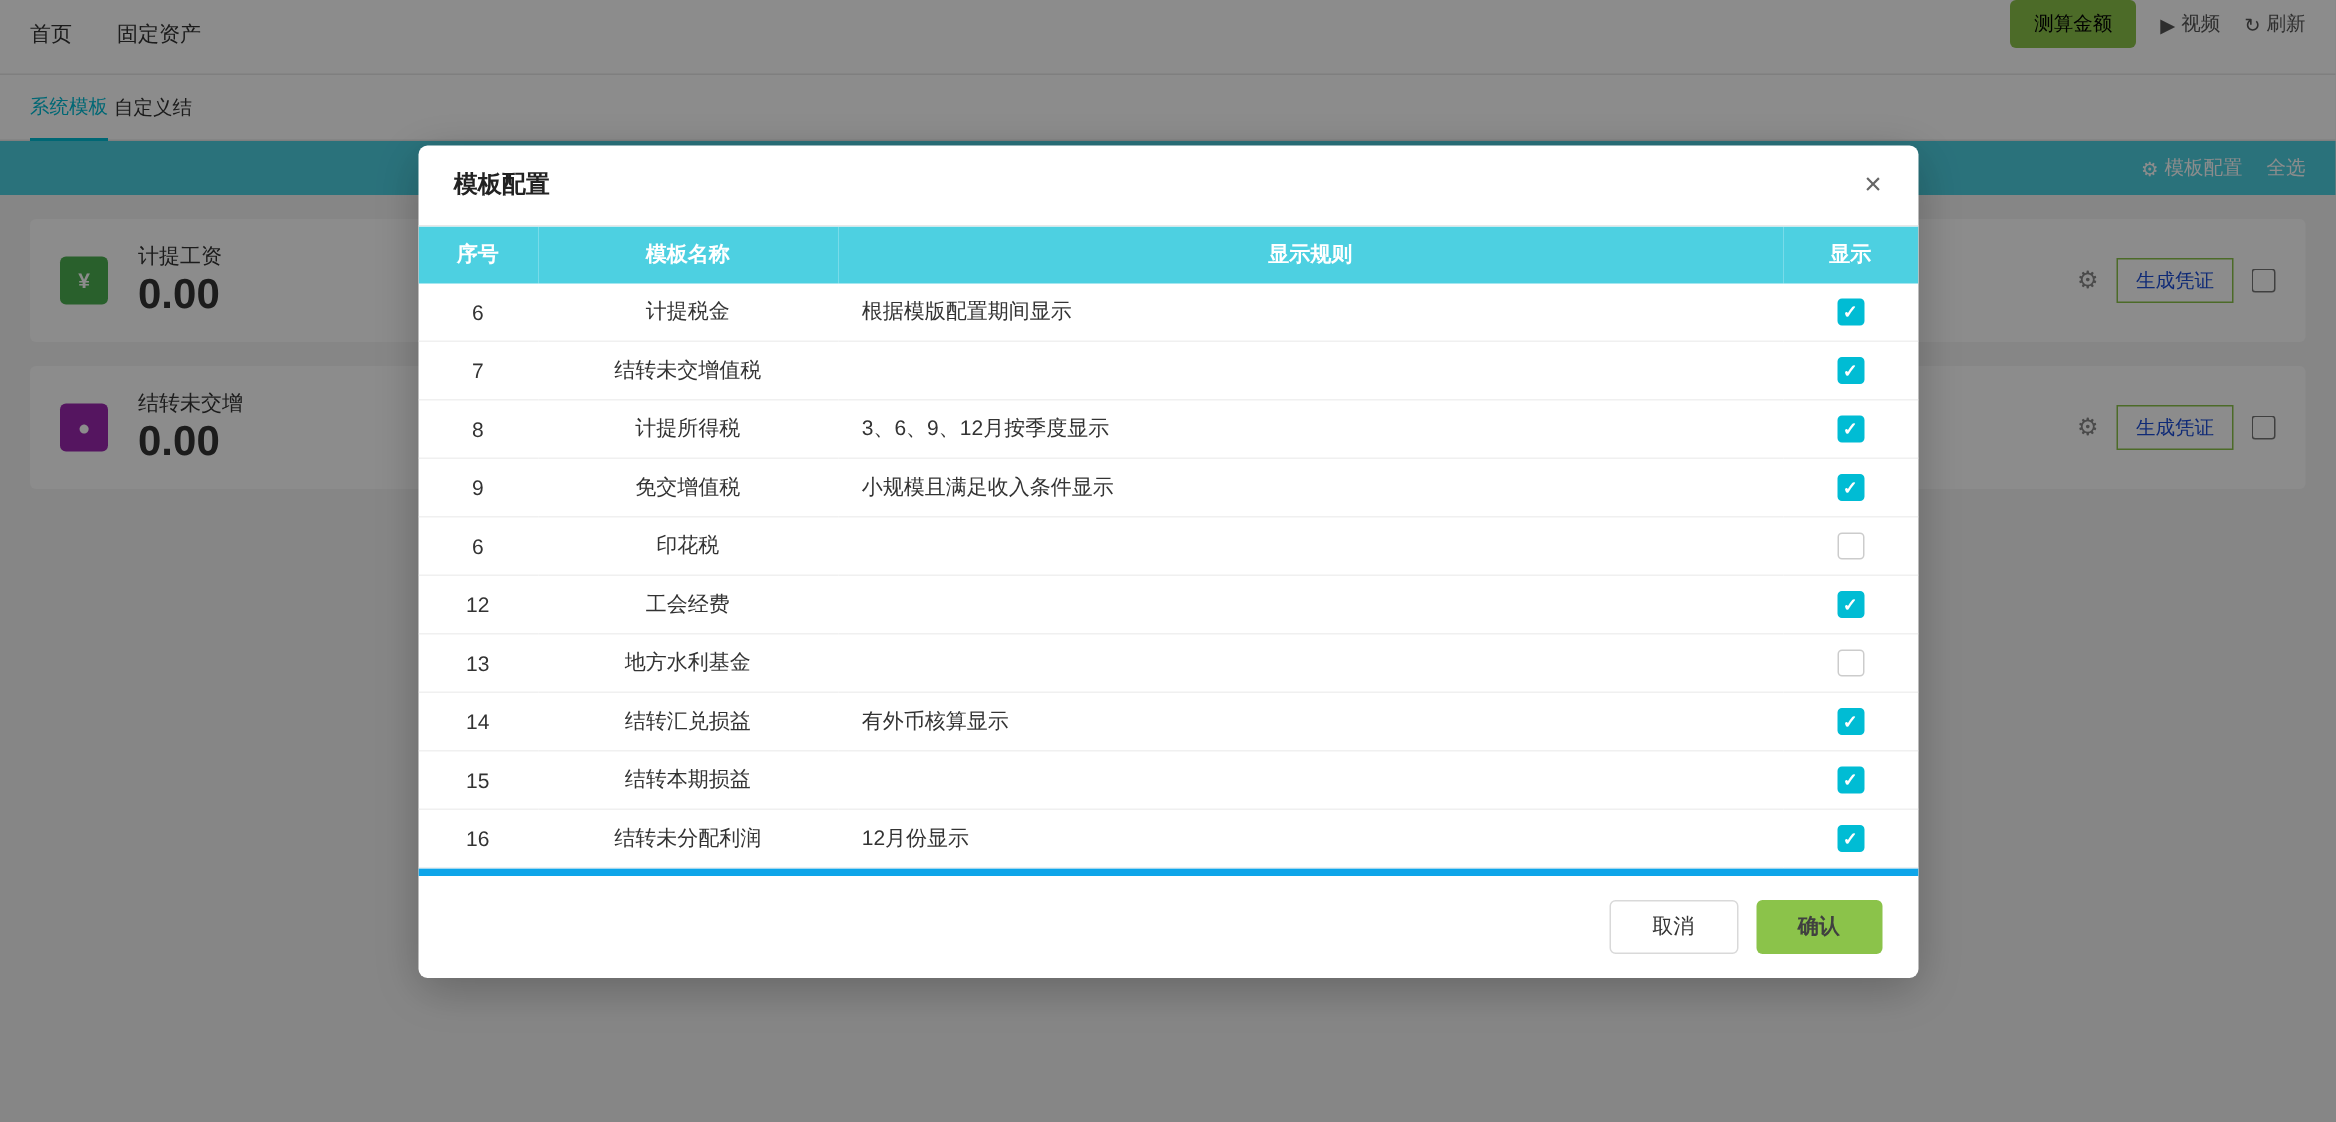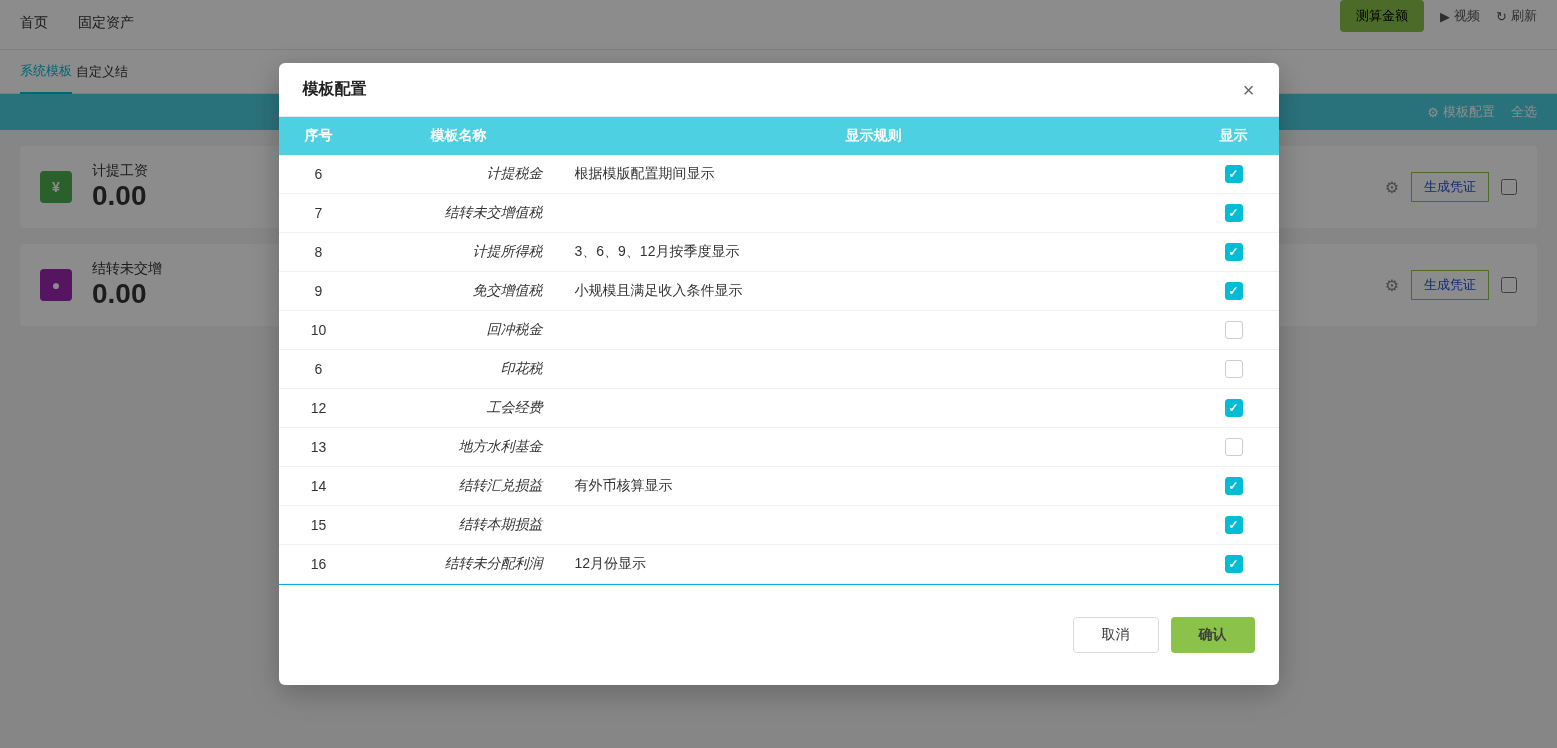--- a/index.html
+++ b/index.html
@@ -214,22 +214,21 @@
     .modal-table tbody tr {
       border-bottom: 1px solid #f0f0f0;
     }
     .modal-table tbody td {
       padding: 10px 16px;
       color: #333;
       font-size: 14px;
       text-align: center;
     }
     .modal-table tbody td.name-col {
-      text-align: right;
-      font-style: italic;
+      text-align: center;
     }
     .modal-table tbody td.rule-col {
       text-align: left;
     }
 
     
     .table-wrap {
       max-height: 530px;
       overflow-y: auto;
       position: relative;
@@ -265,25 +264,25 @@
     }
     .custom-checkbox.checked::after {
       content: '✓';
       color: #fff;
       font-size: 12px;
       font-weight: bold;
     }
 
     
     .modal-footer {
-      padding: 32px 24px;
+      padding: 16px 24px;
       display: flex;
       justify-content: flex-end;
       gap: 12px;
-      border-top: 1px solid #0ea5e9;
+      border-top: 5px solid #0ea5e9;
     }
     .btn-cancel {
       padding: 8px 28px;
       border: 1px solid #d9d9d9;
       background: #fff;
       color: #333;
       border-radius: 4px;
       cursor: pointer;
       font-size: 14px;
     }
@@ -424,30 +423,20 @@
               <td>9</td>
               <td class="name-col">免交增值税</td>
               <td class="rule-col">小规模且满足收入条件显示</td>
               <td>
                 <div class="checkbox-cell">
                   <div class="custom-checkbox checked"></div>
                 </div>
               </td>
             </tr>
             <tr>
-              <td>10</td>
-              <td class="name-col">回冲税金</td>
-              <td class="rule-col"></td>
-              <td>
-                <div class="checkbox-cell">
-                  <div class="custom-checkbox"></div>
-                </div>
-              </td>
-            </tr>
-            <tr>
               <td>6</td>
               <td class="name-col">印花税</td>
               <td class="rule-col"></td>
               <td>
                 <div class="checkbox-cell">
                   <div class="custom-checkbox"></div>
                 </div>
               </td>
             </tr>
             <tr>

